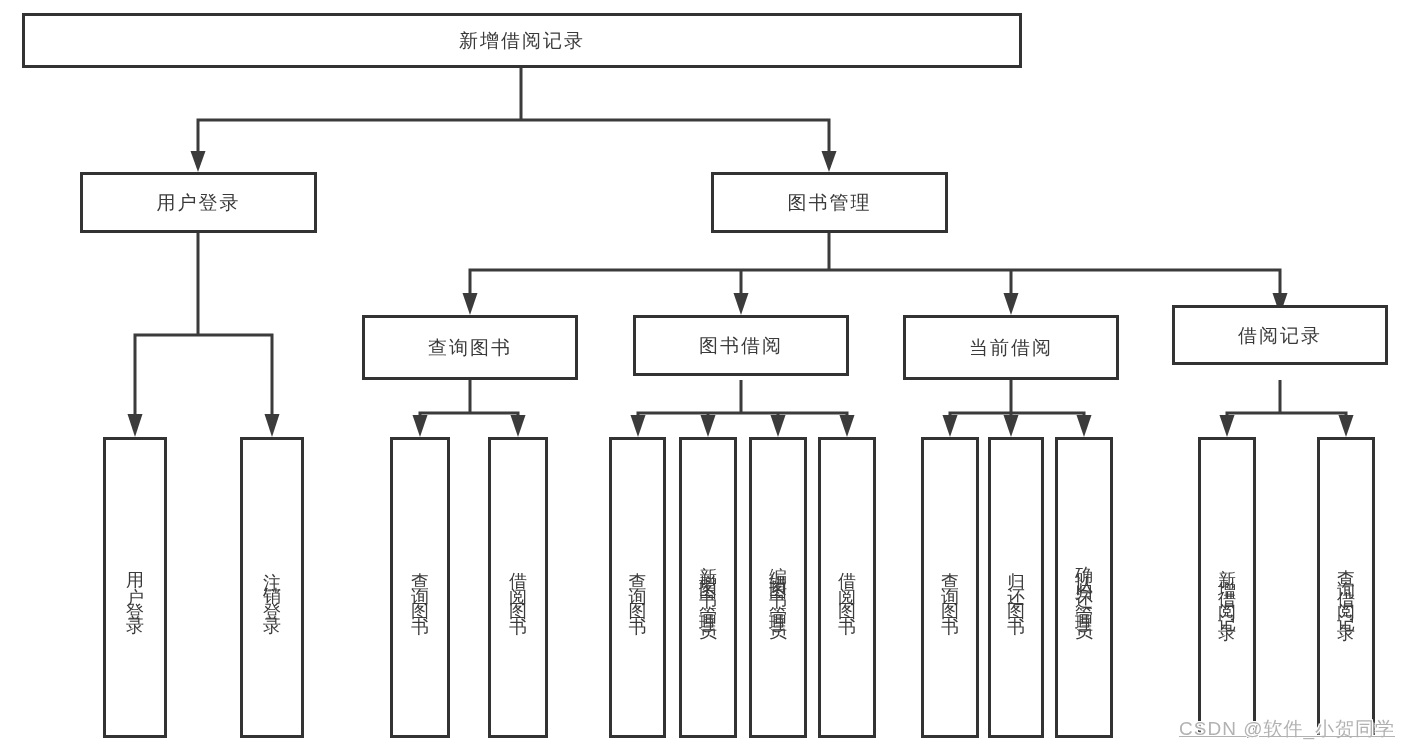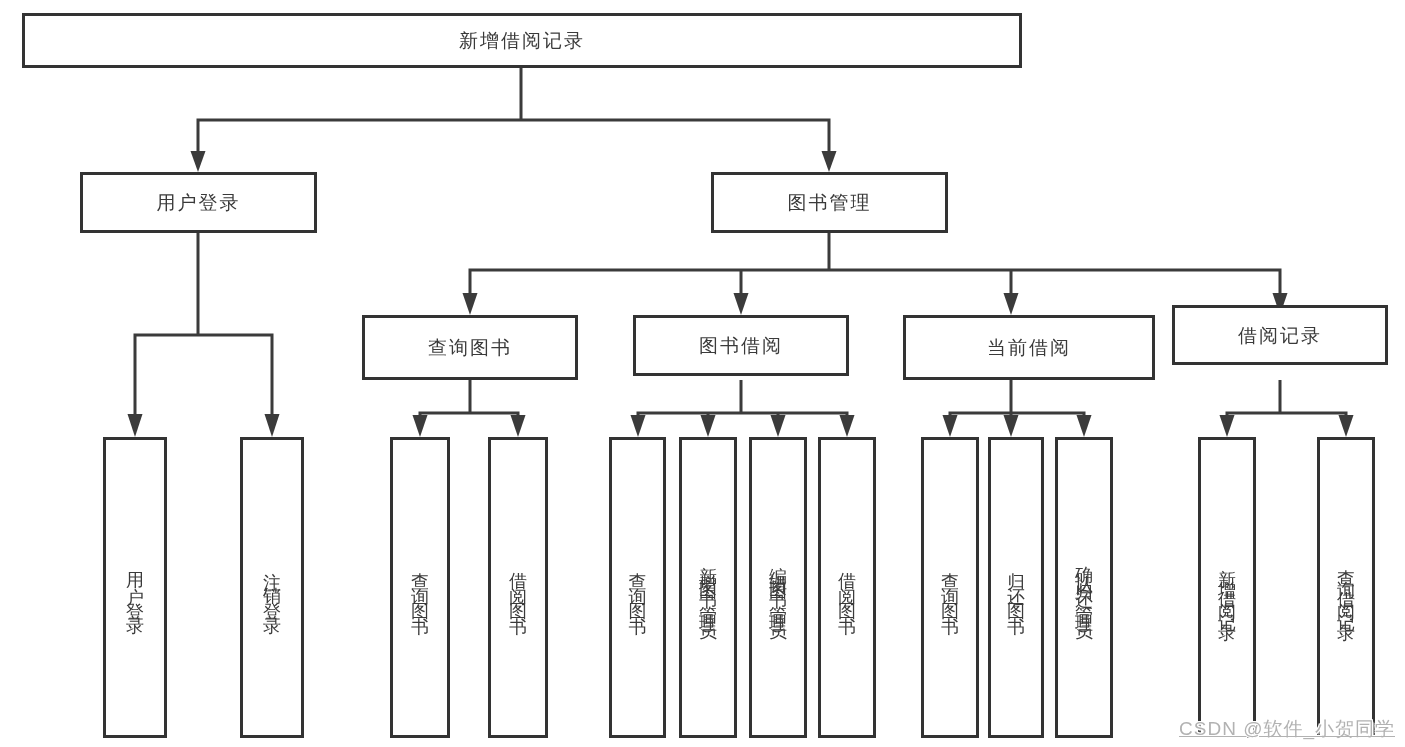--- a/index.html
+++ b/index.html
@@ -103,21 +103,21 @@
   <div class="box hbox" style="left:711px;top:172px;width:237px;height:61px">
     <span>图书管理</span>
   </div>
 
   <div class="box hbox" style="left:362px;top:315px;width:216px;height:65px">
     <span>查询图书</span>
   </div>
   <div class="box hbox" style="left:633px;top:315px;width:216px;height:61px">
     <span>图书借阅</span>
   </div>
-  <div class="box hbox" style="left:903px;top:315px;width:252px;height:65px">
+  <div class="box hbox" style="left:903px;top:315px;width:216px;height:65px">
     <span>当前借阅</span>
   </div>
   <div class="box hbox" style="left:1172px;top:305px;width:216px;height:60px">
     <span>借阅记录</span>
   </div>
 
   <div class="box leaf ls4" style="left:103px;width:64px">
     <span>用户登录</span>
   </div>
   <div class="box leaf ls4" style="left:240px;width:64px">

